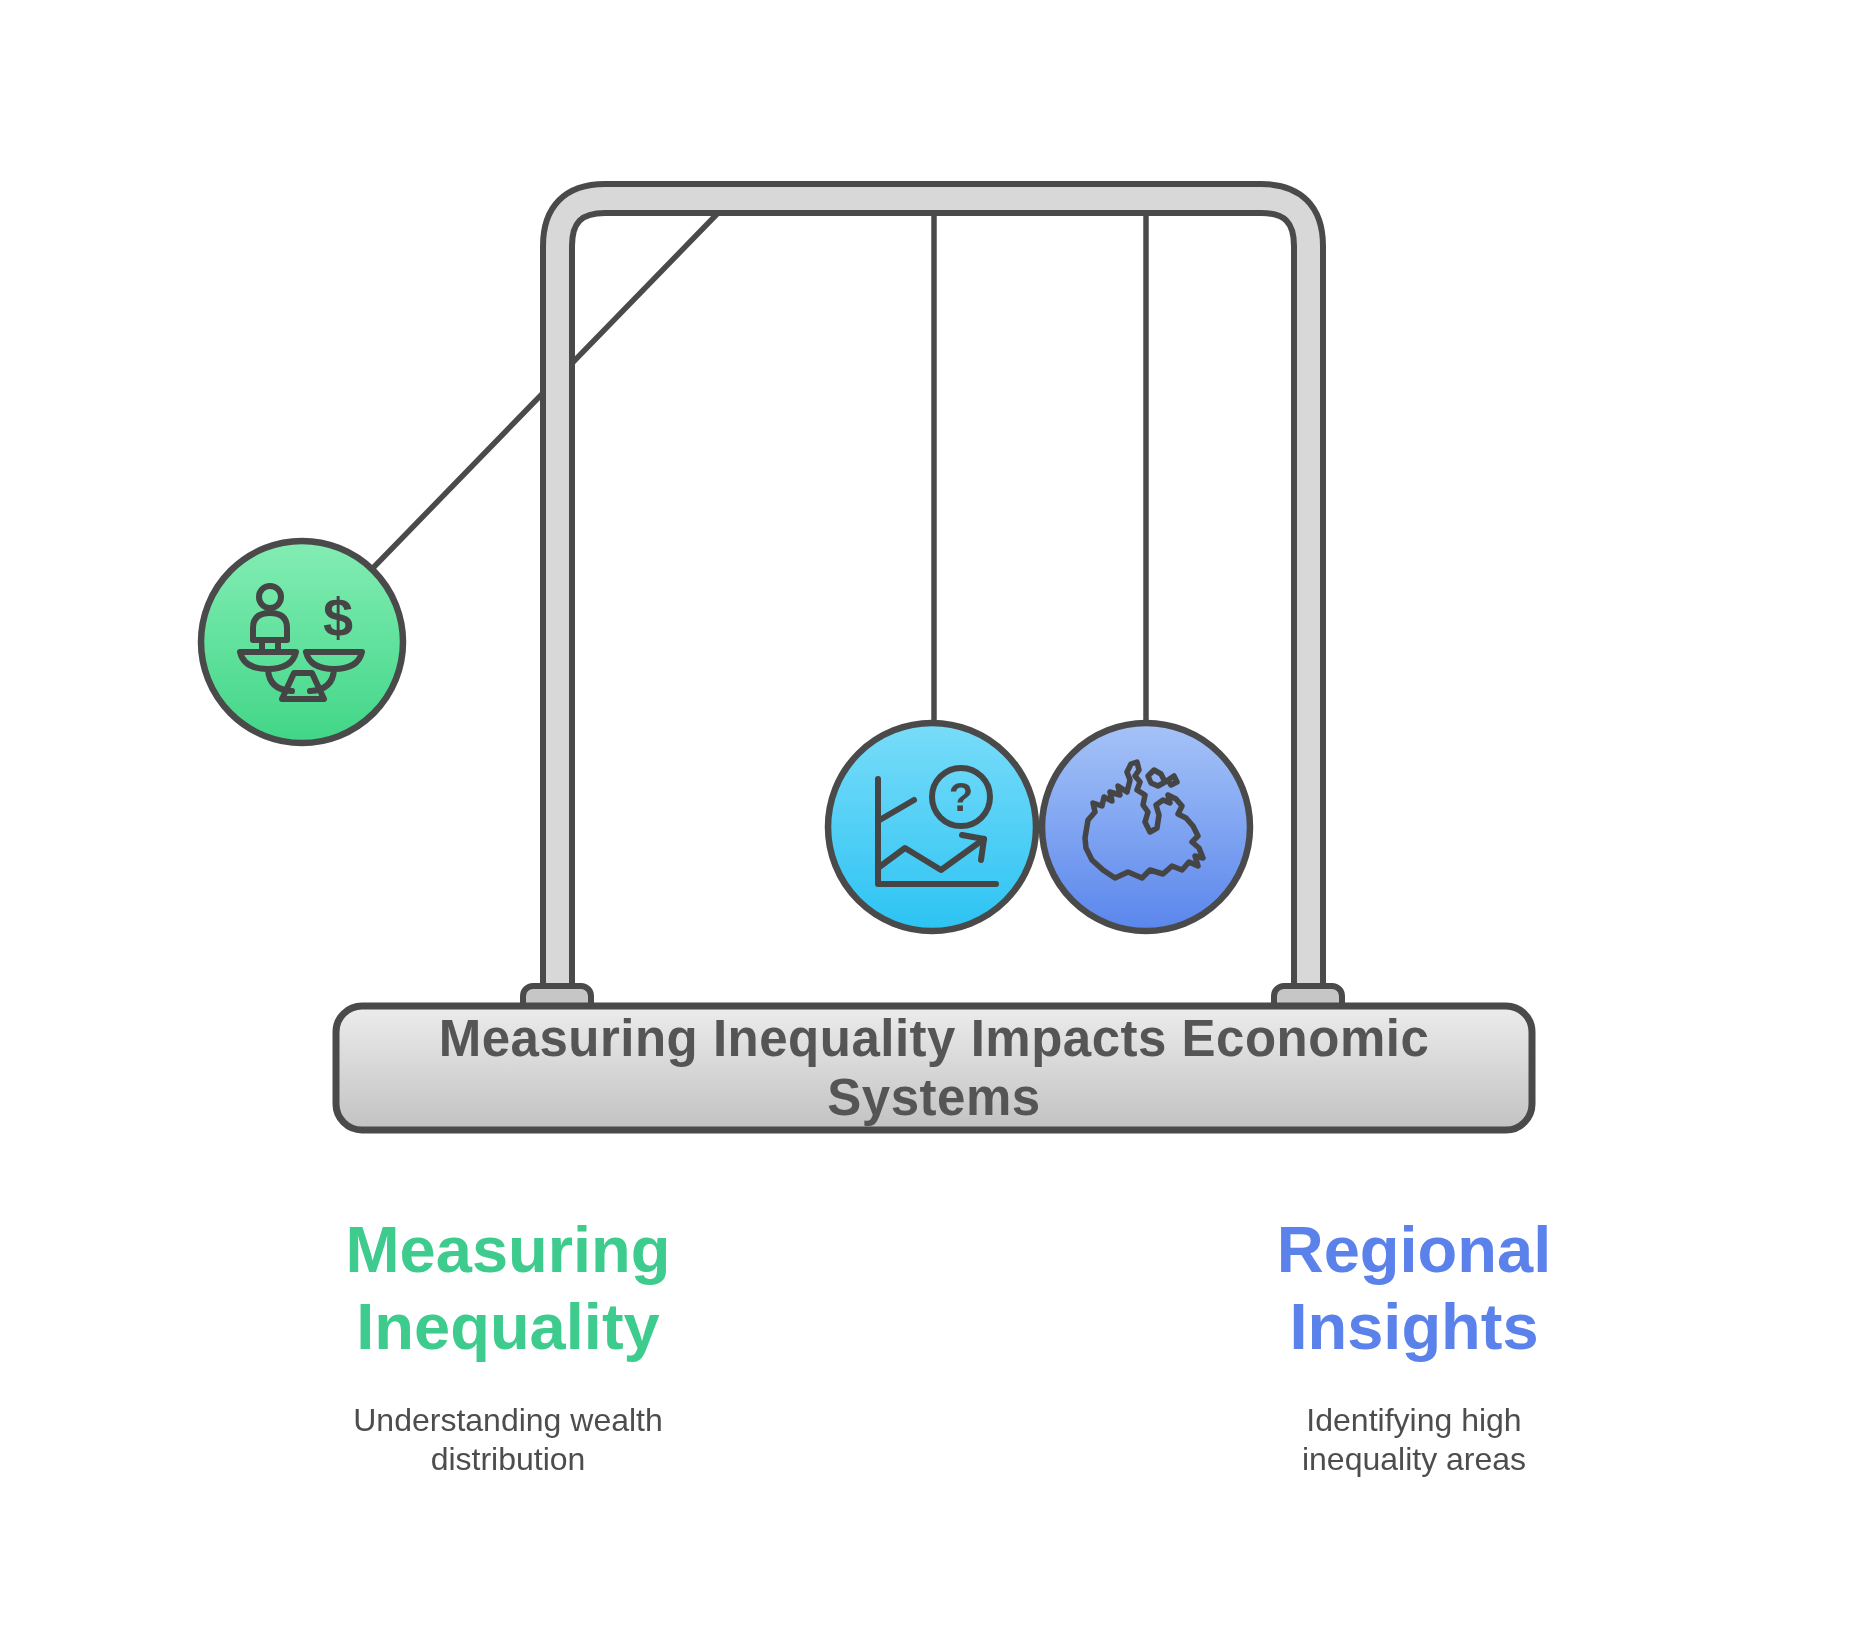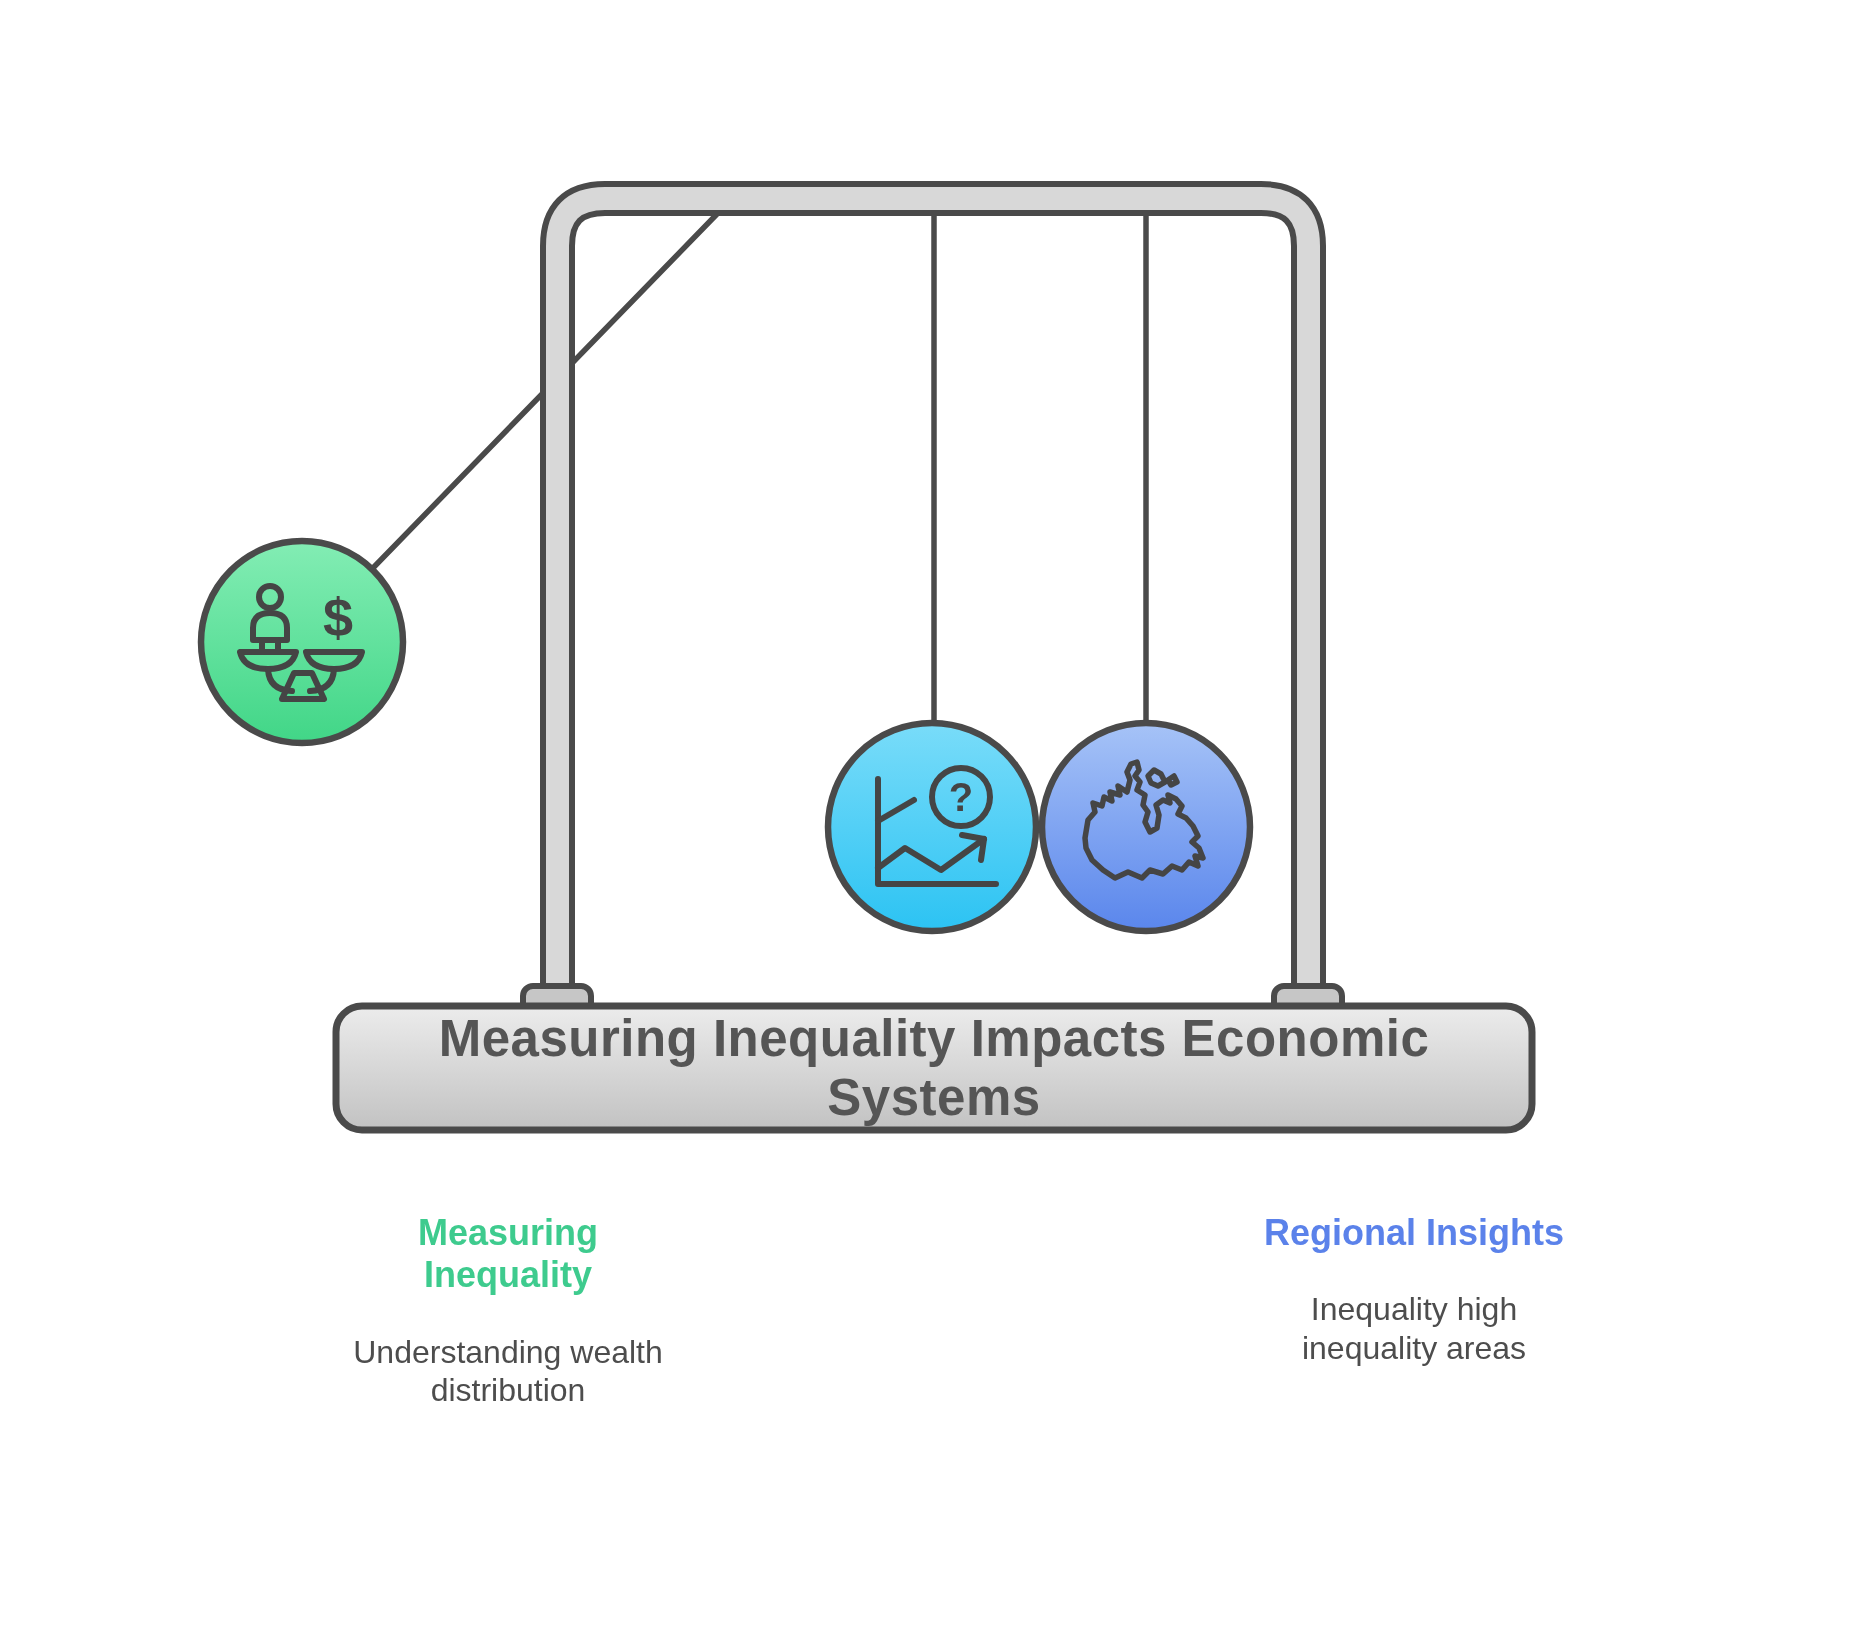--- a/index.html
+++ b/index.html
@@ -40,21 +40,21 @@
   .col {
     position: absolute;
     top: 1212px;
     width: 340px;
     text-align: center;
   }
   .col-1 { left: 338px; }
   .col-2 { left: 763px; }
   .col-3 { left: 1244px; }
   .col-title {
-    font-size: 36px;
+    font-size: 65px;
     font-weight: 700;
     line-height: 1.18;
   }
   .col-desc {
     margin-top: 36px;
     font-size: 32px;
     font-weight: 400;
     line-height: 1.2;
     color: var(--body-text);
   }
@@ -150,16 +150,16 @@
   <div class="col col-1">
     <div class="col-title" style="color: rgb(62, 203, 142);">Measuring Inequality</div>
     <div class="col-desc">Understanding wealth distribution</div>
   </div>
 
   <div class="col col-2">
   </div>
 
   <div class="col col-3">
     <div class="col-title" style="color: rgb(91, 130, 234);">Regional Insights</div>
-    <div class="col-desc">Inequality high inequality areas</div>
+    <div class="col-desc">Identifying high inequality areas</div>
   </div>
 
 </div>
 
 </body></html>

